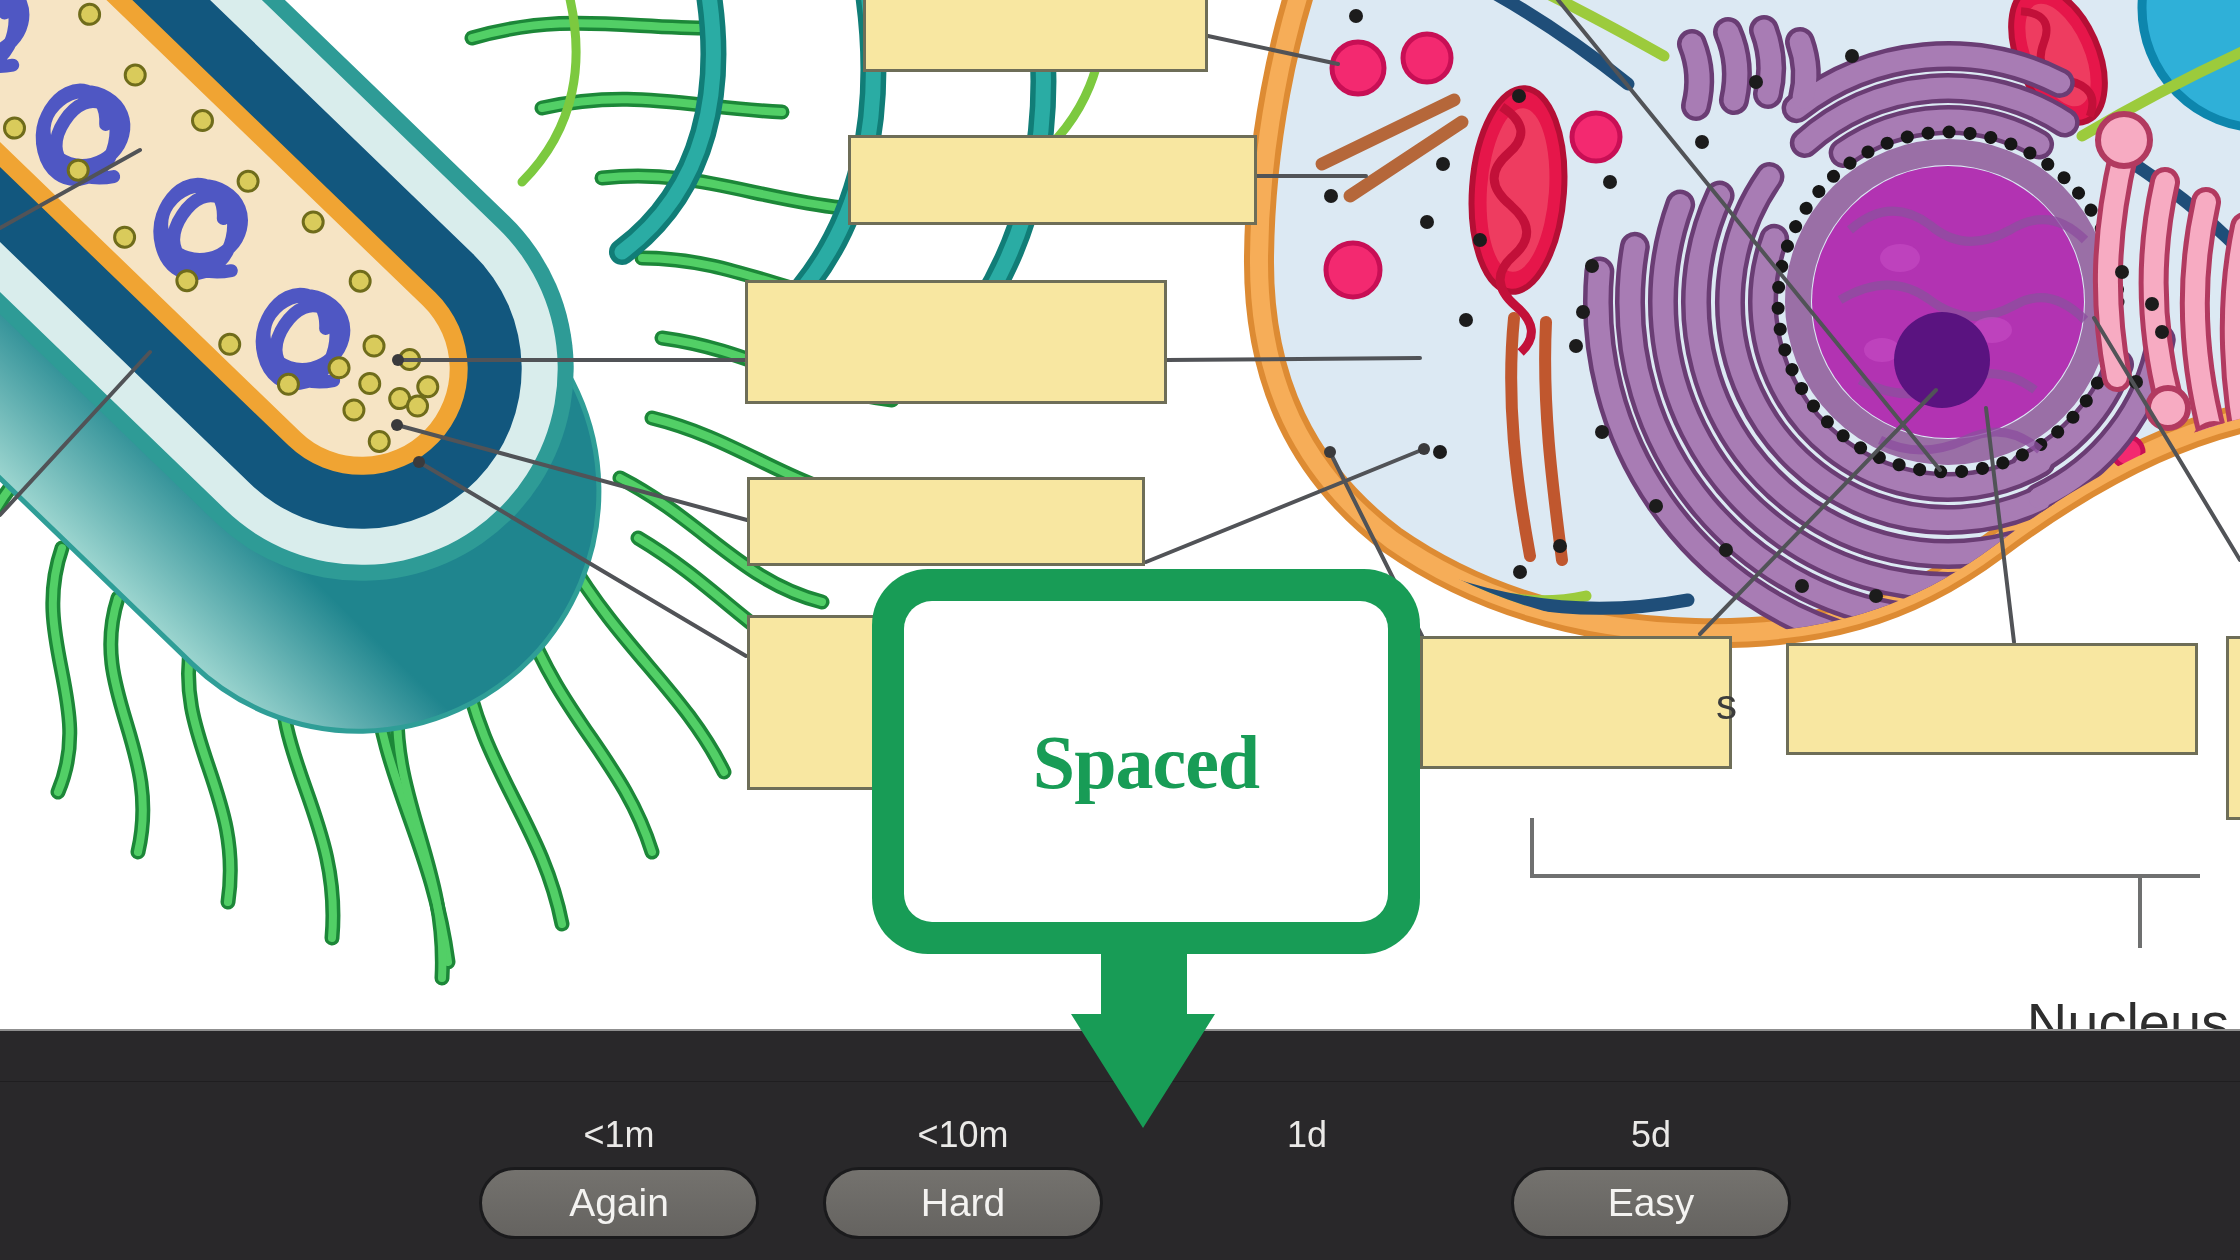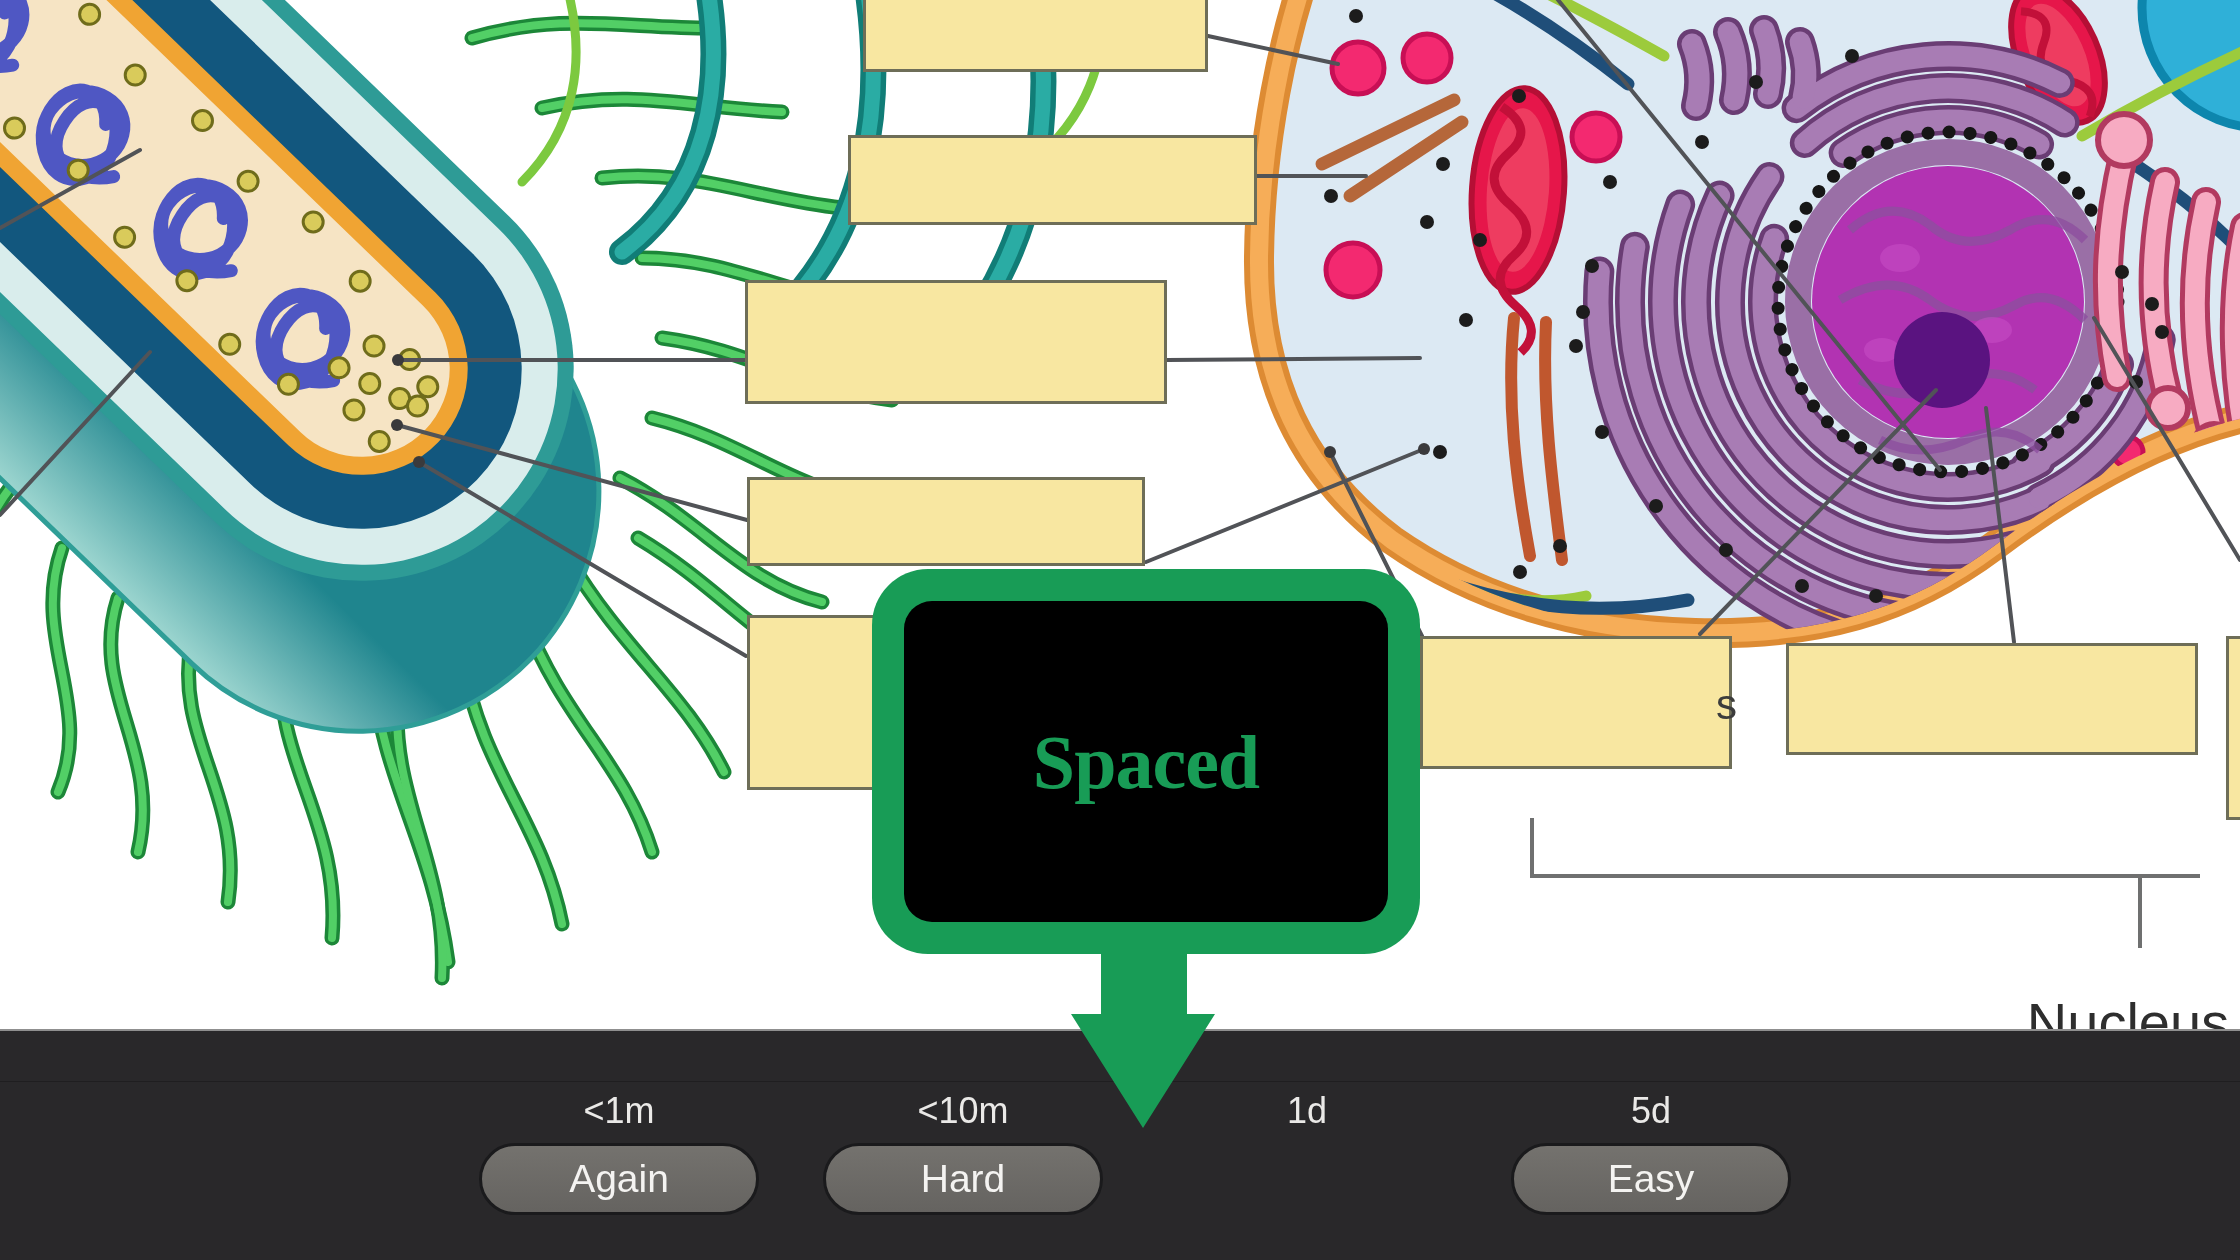--- a/index.html
+++ b/index.html
@@ -5,31 +5,31 @@
   html,body{margin:0;padding:0;background:#ffffff;}
   .screen{position:relative;width:2240px;height:1260px;overflow:hidden;background:#ffffff;
           font-family:"Liberation Sans",sans-serif;}
   .diagram-svg{position:absolute;left:0;top:0;z-index:1;}
   
   .lbox{position:absolute;background:#f8e7a1;border:3px solid #6e6e58;box-sizing:border-box;z-index:5;}
   .peek-s{position:absolute;z-index:8;color:#3c3c3c;font:400 42px/42px "Liberation Sans",sans-serif;}
   
   .badge{position:absolute;left:872px;top:569px;width:548px;height:385px;background:#189c56;
          border-radius:56px;z-index:20;}
-  .badge-inner{position:absolute;left:32px;top:32px;right:32px;bottom:32px;background:#000000;
+  .badge-inner{position:absolute;left:32px;top:32px;right:32px;bottom:32px;background:#ffffff;
          border-radius:28px;display:flex;align-items:center;justify-content:center;}
   .badge-line{color:#189c56;font-family:"Liberation Serif",serif;font-weight:700;
          font-size:76px;line-height:102px;letter-spacing:-1px;}
   .badge-arrow{position:absolute;left:1066px;top:948px;z-index:22;}
   
   .answer-bar{position:absolute;left:0;top:1029px;width:2240px;height:231px;background:#29282a;
          border-top:2px solid #8f8f8f;box-sizing:border-box;z-index:10;}
   .answer-bar::before{content:'';position:absolute;left:0;right:0;top:50px;height:1px;background:#1f1e20;}
   .answers{position:absolute;left:1135px;top:60px;transform:translateX(-50%);display:flex;gap:64px;}
-  .agroup{width:280px;display:flex;flex-direction:column;align-items:center;gap:12px;}
+  .agroup{width:280px;display:flex;flex-direction:column;align-items:center;gap:12px;margin-top:24px;}
   .interval{font-size:36px;line-height:40px;color:#eae9e7;}
   .pill{width:280px;height:72px;border-radius:40px;border:3px solid #1a1a1c;box-sizing:border-box;
         background:linear-gradient(#74726e,#656360);color:#f4f3f1;font-family:"Liberation Sans",sans-serif;
         font-size:39px;line-height:64px;text-align:center;padding:0;cursor:pointer;}
   .nucleus-text{font-family:"Liberation Sans",sans-serif;font-size:56px;fill:#2e2e2e;}
 </style>
 </head>
 <body>
 
 <div class="screen">

